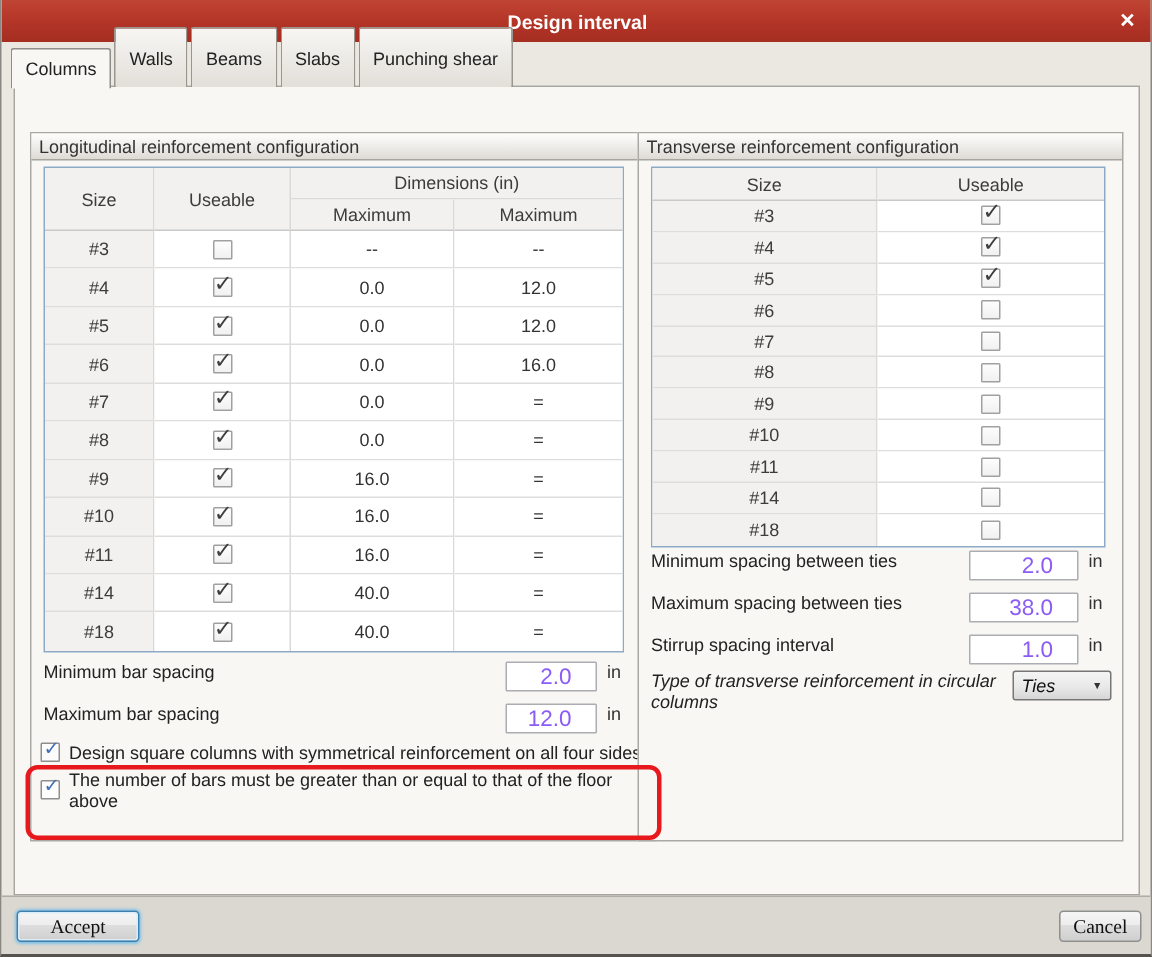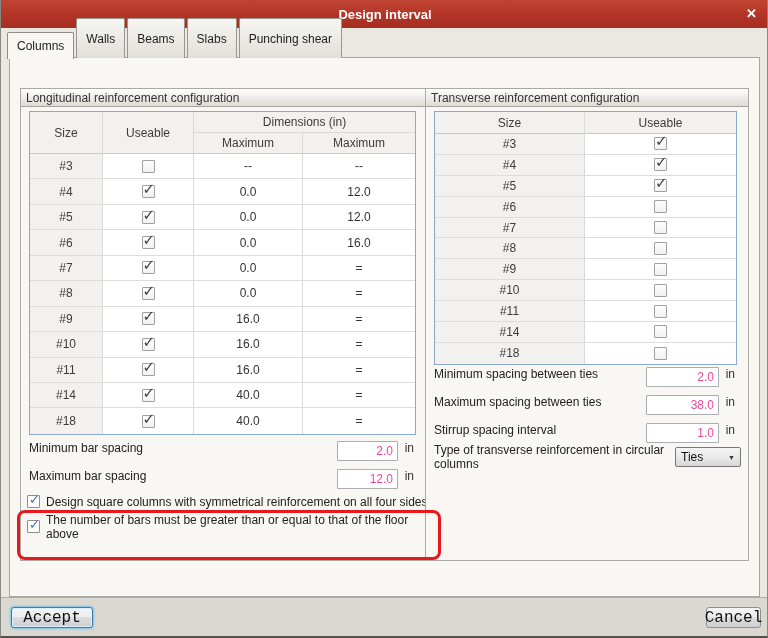--- a/index.html
+++ b/index.html
@@ -105,30 +105,30 @@
   .cb.blue.checked::after { color: var(--check-blue); font-size: 13px; top: -4px; left: 1px; }
   
   .fields { position: absolute; display: flex; flex-direction: column; }
   .lfields { left: 8px; top: 352px; width: 385px; }
   .rfields { left: 8px; top: 278px; width: 301px; }
   .frow { display: flex; height: 20px; margin-bottom: 8px; }
   .flabel { flex: 1; font-size: 12px; color: #222; }
   .edit {
     width: 61px; height: 20px; background: #fff; border: 1px solid #ABADB3;
     border-radius: 1px; display: flex; align-items: center; justify-content: flex-end;
-    padding-right: 4px; font-size: 12px; color: #ec4899; flex: none;
+    padding-right: 16px; font-size: 15px; color: #8b5cf6; flex: none;
   }
   .rfields .edit { width: 73px; }
   .unit { width: 16px; text-align: right; font-size: 12px; color: #333; flex: none; }
   
   .opts { position: absolute; left: 6px; top: 400px; width: 406px; }
   .orow { display: flex; align-items: center; height: 25px; cursor: default; }
   .olabel { margin-left: 6px; font-size: 12px; color: #222; }
   
-  .ddrow { position: absolute; left: 8px; top: 358px; width: 307px; display: flex; align-items: center; height: 20px; }
+  .ddrow { position: absolute; left: 8px; top: 358px; width: 307px; display: flex; align-items: flex-start; height: 20px; font-style: italic; }
   .combo {
     width: 66px; height: 20px; flex: none;
     border: 1px solid #767676; border-radius: 2px;
     background: linear-gradient(#F4F4F4, #E9E9E9 55%, #D6D6D6);
     display: flex; align-items: center; justify-content: space-between;
     padding: 0 5px; font-size: 12px; color: #111; cursor: pointer;
   }
   .combo .arrow { font-size: 7px; color: #333; }
   
   .hl {
@@ -137,21 +137,21 @@
     z-index: 6; pointer-events: none;
   }
   
   .footer {
     position: absolute; left: 0; top: 597px; width: 768px; height: 41px;
     background: #DBD8D1; border-top: 1px solid #B0ADA7; z-index: 2;
   }
   .btn {
     position: absolute; top: 9px; height: 21px;
     display: flex; align-items: center; justify-content: center;
-    font-size: 16px; color: #111; font-family: Liberation Mono, monospace;
+    font-size: 13px; color: #111; font-family: Liberation Serif, serif;
     background: linear-gradient(#F5F5F5, #EDEDED 45%, #DEDEDE 46%, #CFCFCF);
     border: 1px solid #8E8F8F; border-radius: 3px; cursor: pointer;
   }
   .btn.accept {
     left: 10px; width: 82px;
     border-color: #3C7FB1;
     box-shadow: 0 0 2px 1px #7FC3E8, inset 0 0 0 1px #D9EEFA;
   }
   .btn.cancel { left: 705px; width: 55px; }
 </style>

